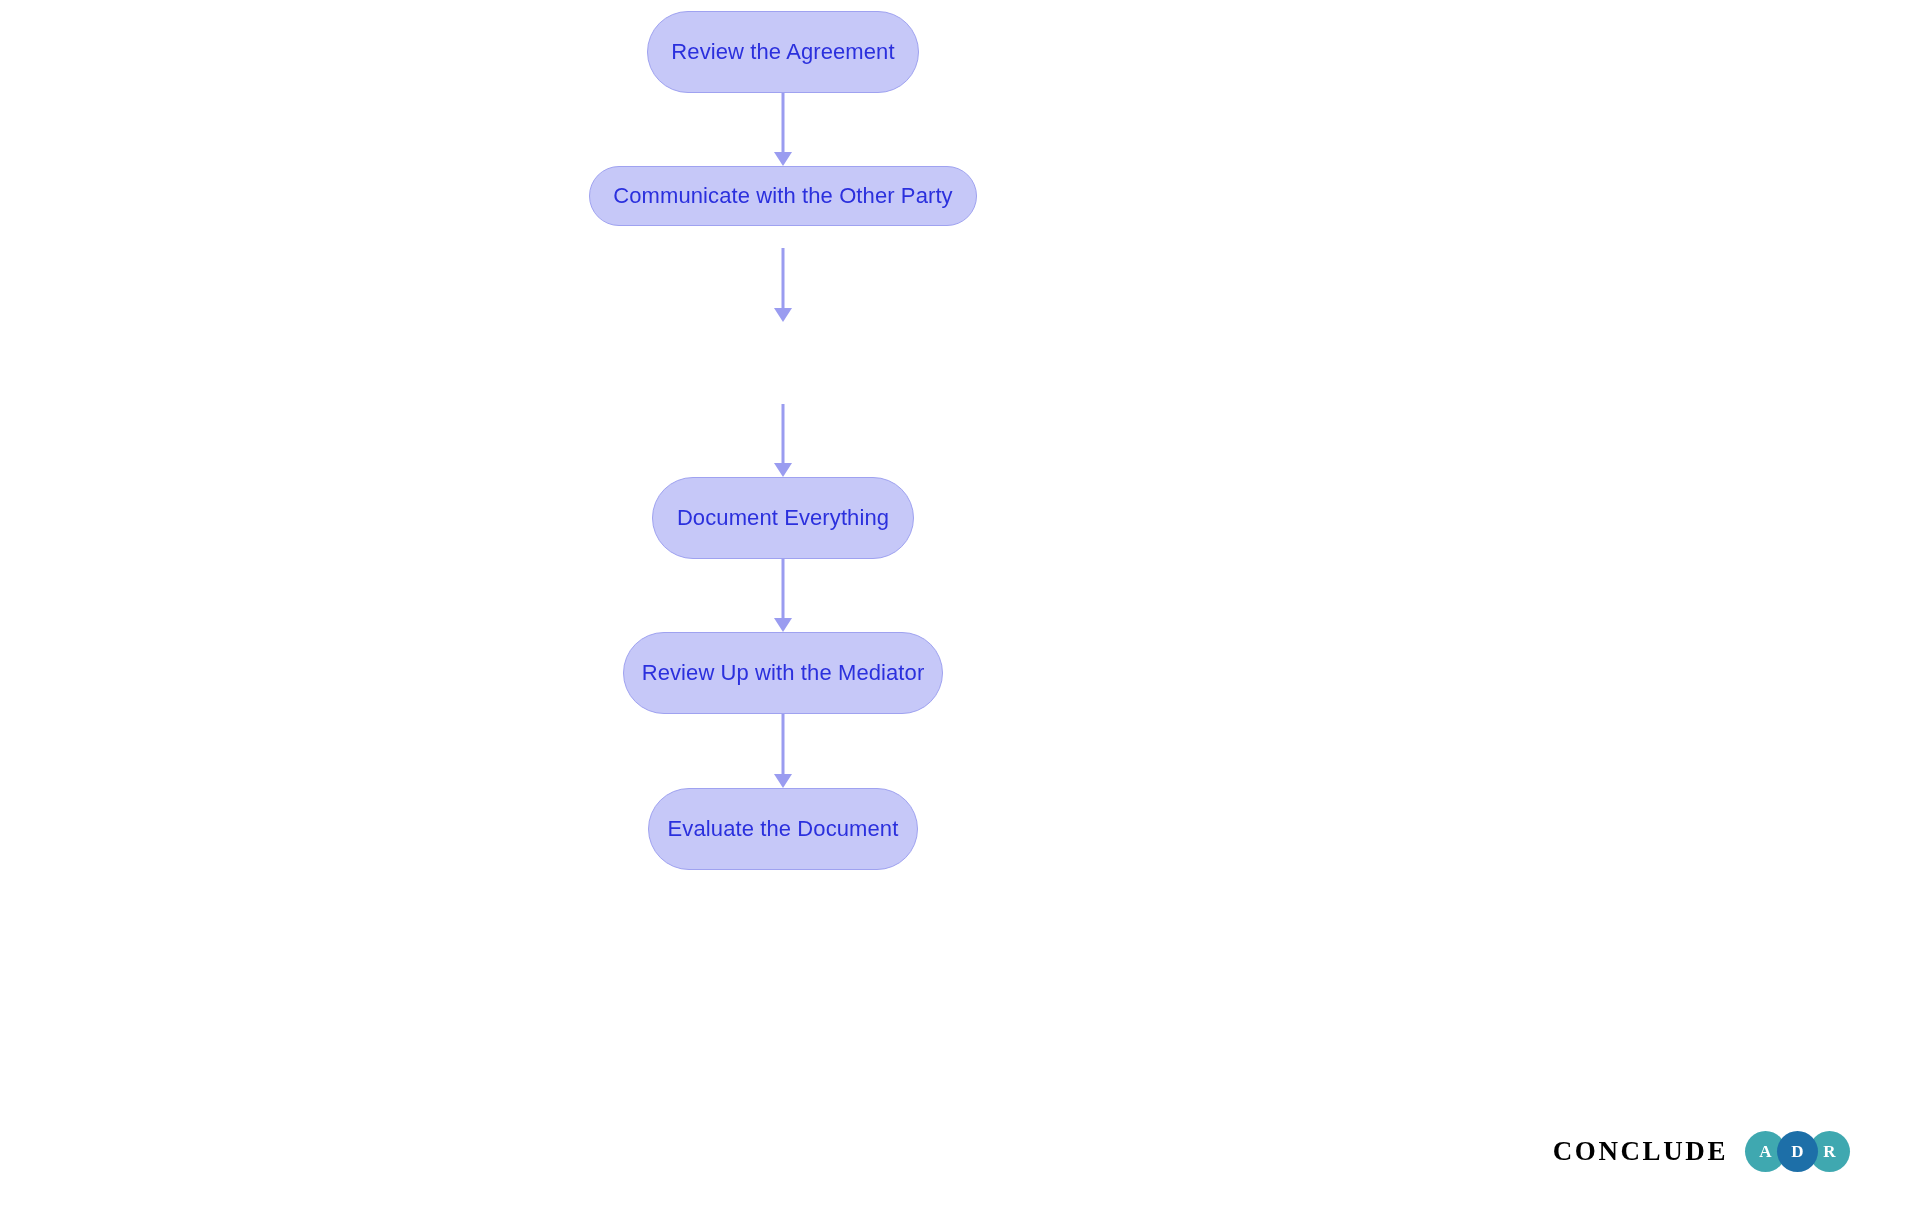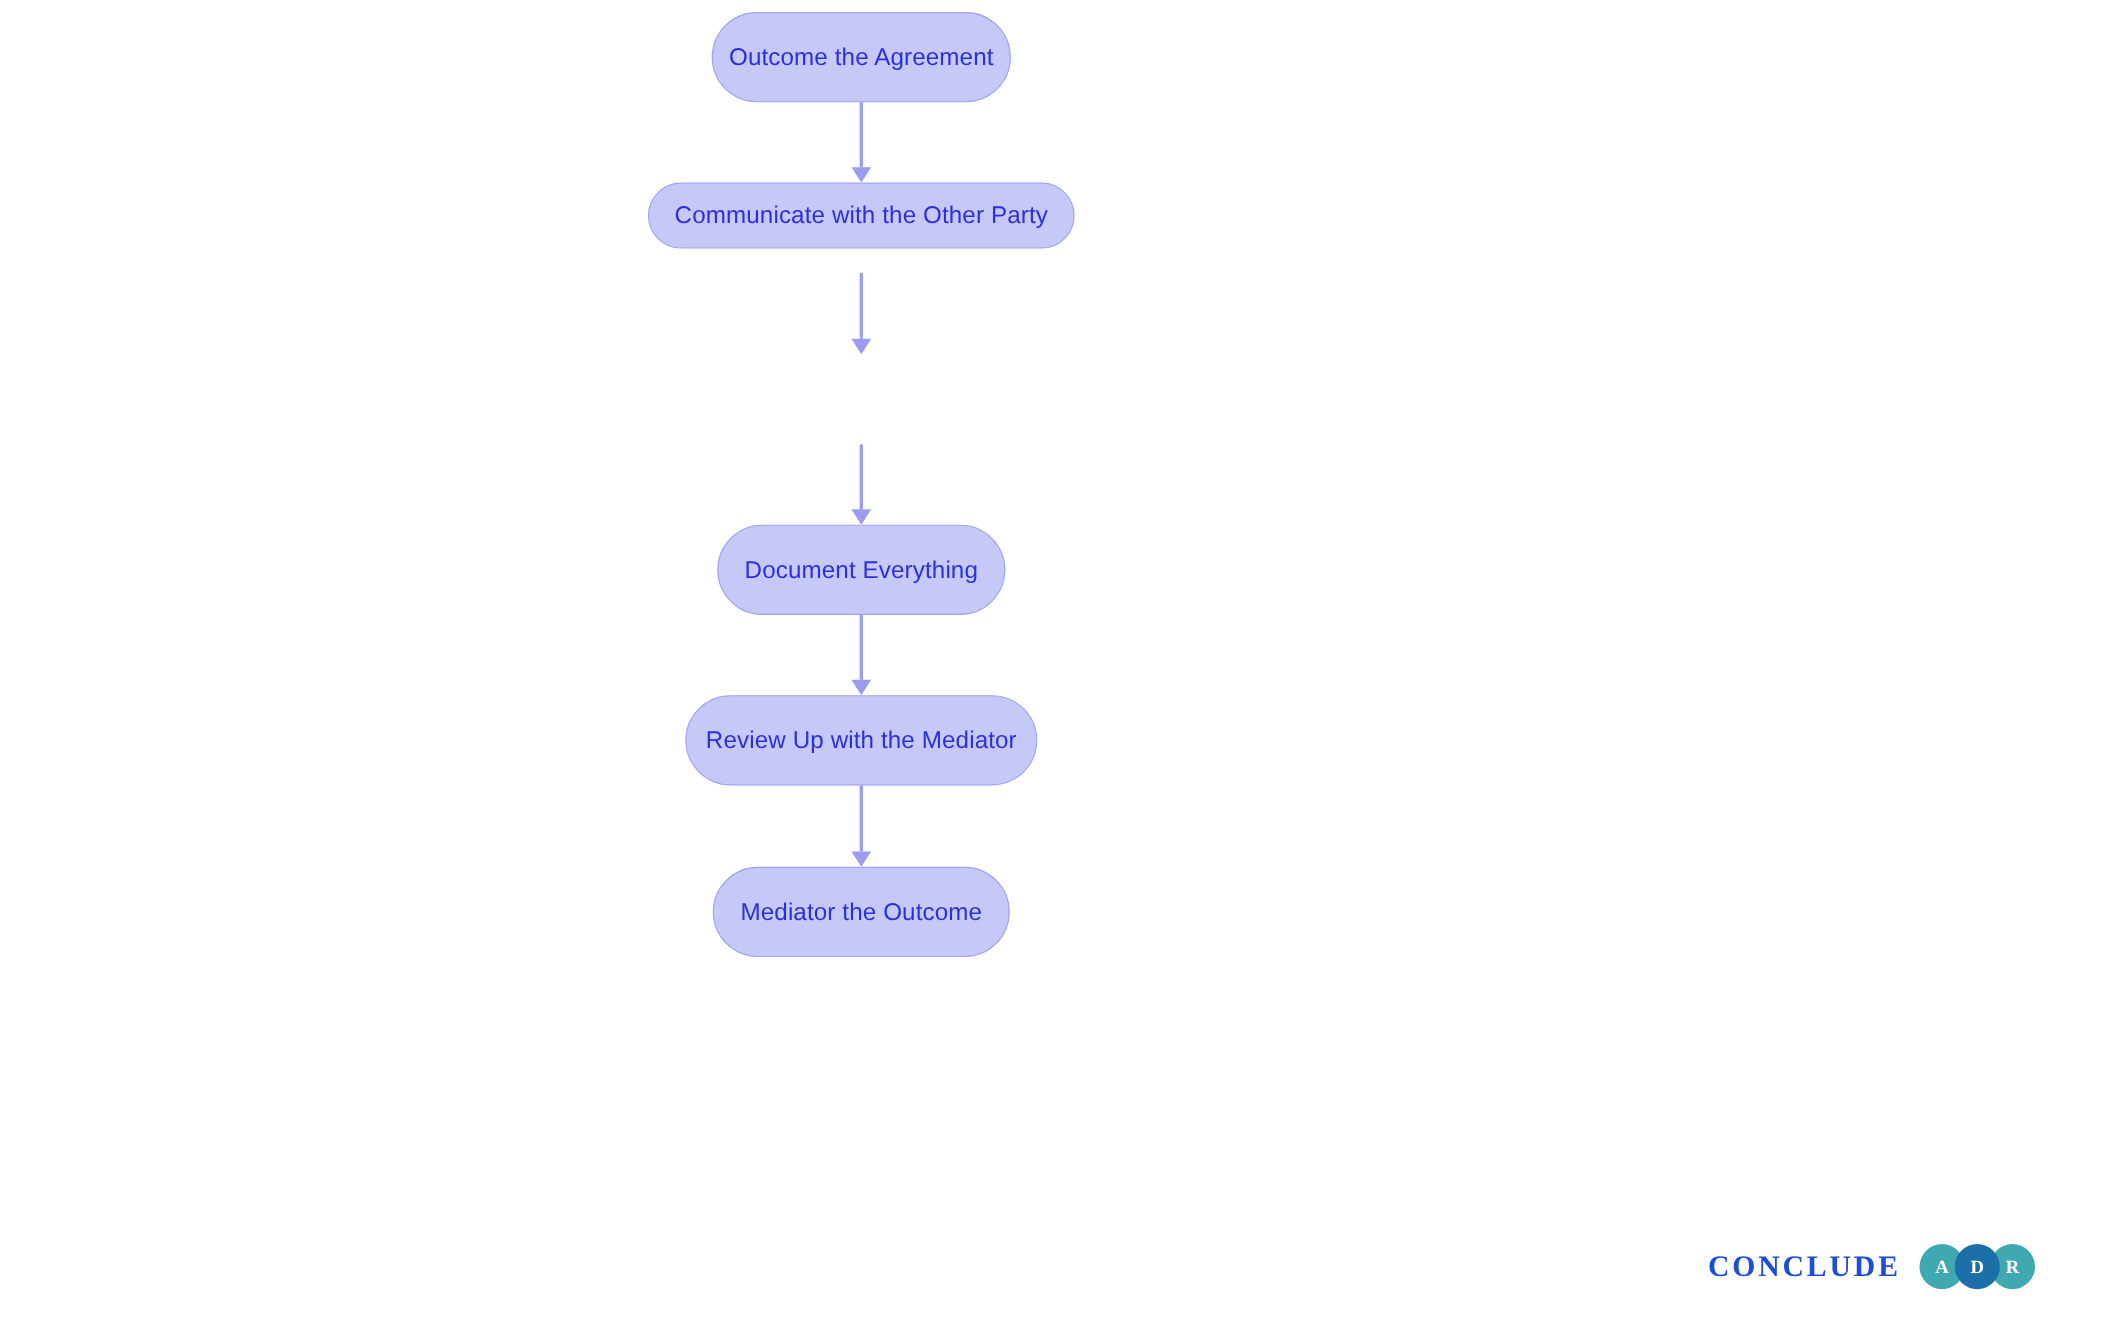--- a/index.html
+++ b/index.html
@@ -113,21 +113,21 @@
     display: flex;
     align-items: center;
     gap: 17px;
     height: 52px;
   }
   #brand-wordmark {
     font-family: "Liberation Serif", "DejaVu Serif", serif;
     font-size: 27px;
     font-weight: 700;
     letter-spacing: 2.6px;
-    color: #1d4ed8;
+    color: #000000;
     line-height: 1;
     white-space: nowrap;
   }
   #brand-circles {
     position: relative;
     display: flex;
     align-items: center;
     height: 46px;
   }
   .brand-circle {
@@ -148,21 +148,21 @@
   .brand-circle-r { background: #3FA8B0; z-index: 2; }
 </style>
 </head>
 <body>
 
 <div id="flowchart-canvas">
 
   <div class="flow-column">
 
     <div class="flow-node node-1">
-      <span class="flow-node-label">Outcome the Agreement</span>
+      <span class="flow-node-label">Review the Agreement</span>
     </div>
 
     <div class="connector conn-1">
       <div class="connector-line"></div>
       <div class="connector-head"></div>
     </div>
 
     <div class="flow-node node-2">
       <span class="flow-node-label">Communicate with the Other Party</span>
     </div>
@@ -190,21 +190,21 @@
     <div class="flow-node node-5">
       <span class="flow-node-label">Review Up with the Mediator</span>
     </div>
 
     <div class="connector conn-5">
       <div class="connector-line"></div>
       <div class="connector-head"></div>
     </div>
 
     <div class="flow-node node-6">
-      <span class="flow-node-label">Mediator the Outcome</span>
+      <span class="flow-node-label">Evaluate the Document</span>
     </div>
 
   </div>
 
   <div id="brand-logo">
     <span id="brand-wordmark">CONCLUDE</span>
     <span id="brand-circles">
       <span class="brand-circle brand-circle-a">
         <span>A</span>
       </span>

